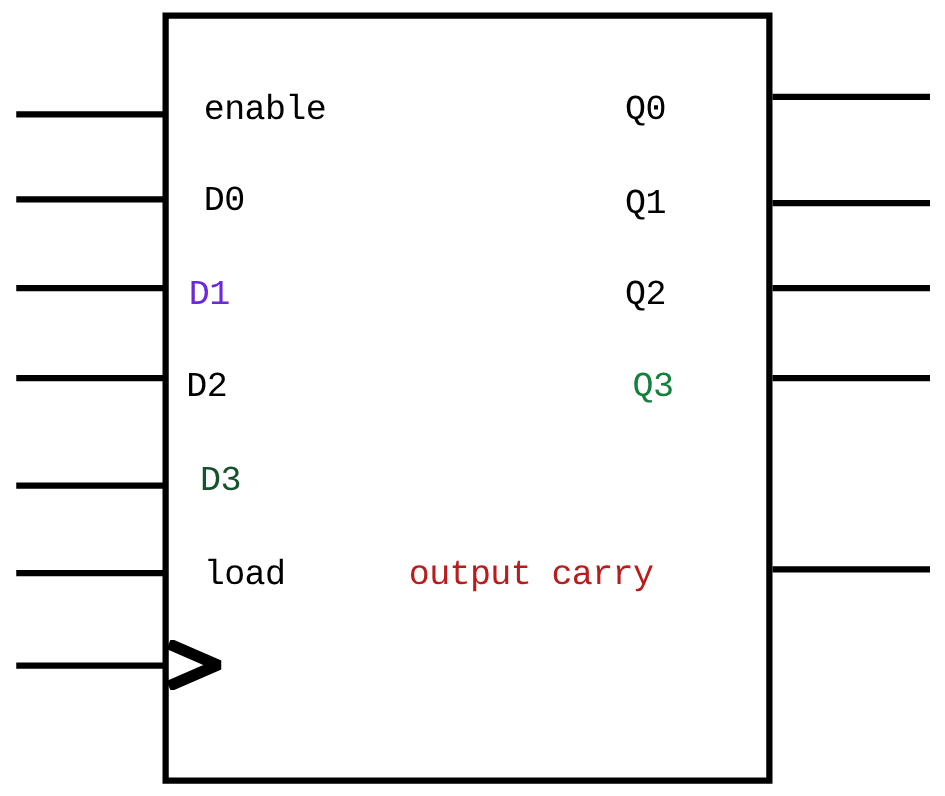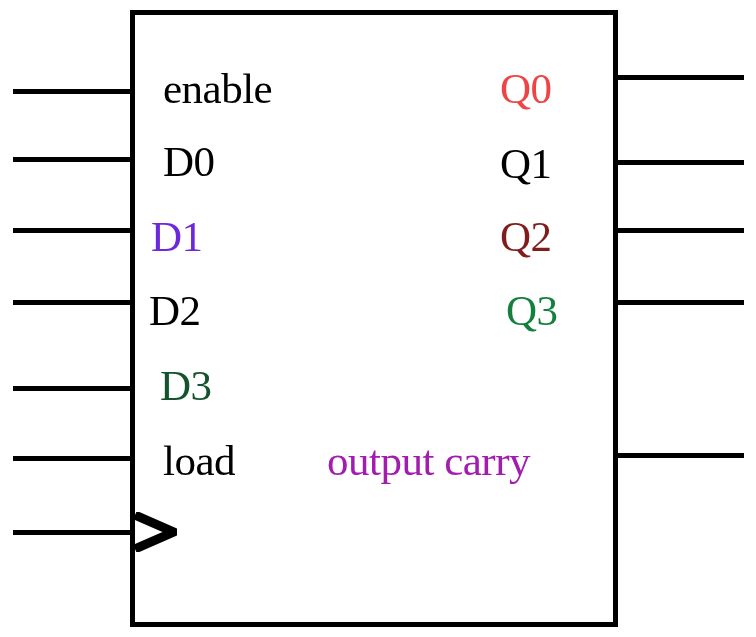--- a/index.html
+++ b/index.html
@@ -25,22 +25,22 @@
   }
   .chip-body {
     position: absolute;
     box-sizing: border-box;
     border: 5px solid #000000;
     background: #ffffff;
   }
   .pin-label {
     position: absolute;
     color: #000000;
-    font-family: Liberation Serif, serif;
-    font-size: 43px;
+    font-family: Liberation Mono, monospace;
+    font-size: 28px;
     line-height: 43px;
     white-space: nowrap;
     letter-spacing: -0.5px;
   }
   .pin-label.left-pin { text-align: left; }
   .pin-label.right-pin { text-align: left; }
   .clock-marker {
     position: absolute;
     overflow: visible;
   }
@@ -73,25 +73,25 @@
   <div id="input-labels">
       <div class="pin-label left-pin" style="left: 163px; top: 67px; color: rgb(0, 0, 0);">enable</div>
       <div class="pin-label left-pin" style="left: 163px; top: 140px; color: rgb(0, 0, 0); text-align: right;">D0</div>
       <div class="pin-label left-pin" style="left: 151px; top: 215px; color: #6d28d9;">D1</div>
       <div class="pin-label left-pin" style="left: 149px; top: 289px; color: rgb(0, 0, 0);">D2</div>
       <div class="pin-label left-pin" style="left: 160px; top: 364px; color: #14532d;">D3</div>
       <div class="pin-label left-pin" style="left: 163px; top: 439px; color: #000000;">load</div>
     </div>
 
   <div id="output-labels">
-      <div class="pin-label right-pin" style="left: 500px; top: 67px; color: #ef4444;">Q0</div>
+      <div class="pin-label right-pin" style="left: 500px; top: 67px; color: #000000;">Q0</div>
       <div class="pin-label right-pin" style="left: 500px; top: 142px; color: rgb(0, 0, 0); text-align: right;">Q1</div>
-      <div class="pin-label right-pin" style="left: 500px; top: 215px; color: #7f1d1d;">Q2</div>
+      <div class="pin-label right-pin" style="left: 500px; top: 215px; color: #000000;">Q2</div>
       <div class="pin-label right-pin" style="left: 506px; top: 289px; color: #15803d;">Q3</div>
-      <div class="pin-label right-pin" style="left: 327px; top: 439px; color: #a21caf; text-align: right;">output carry</div>
+      <div class="pin-label right-pin" style="left: 327px; top: 439px; color: #b91c1c; text-align: right;">output carry</div>
     </div>
 
   <div class="clock-marker" id="clock-marker" style="left: 133px; top: 512px; width: 44px; height: 40px;">
     <svg id="clock-svg" xmlns="http://www.w3.org/2000/svg" width="44" height="40" viewBox="0 0 44 40">
       <polyline id="clock-poly" fill="none" stroke="#000000" stroke-width="9" stroke-linecap="butt" stroke-linejoin="miter" points="2,3 41,20 2,37"></polyline>
     </svg>
   </div>
 
 </div>
 

